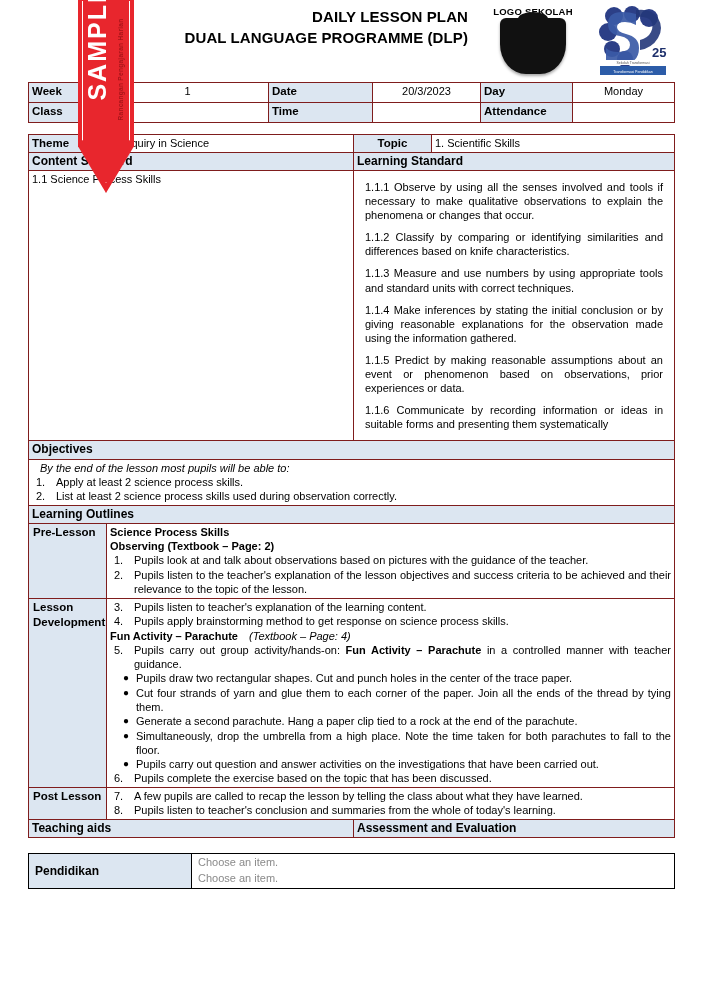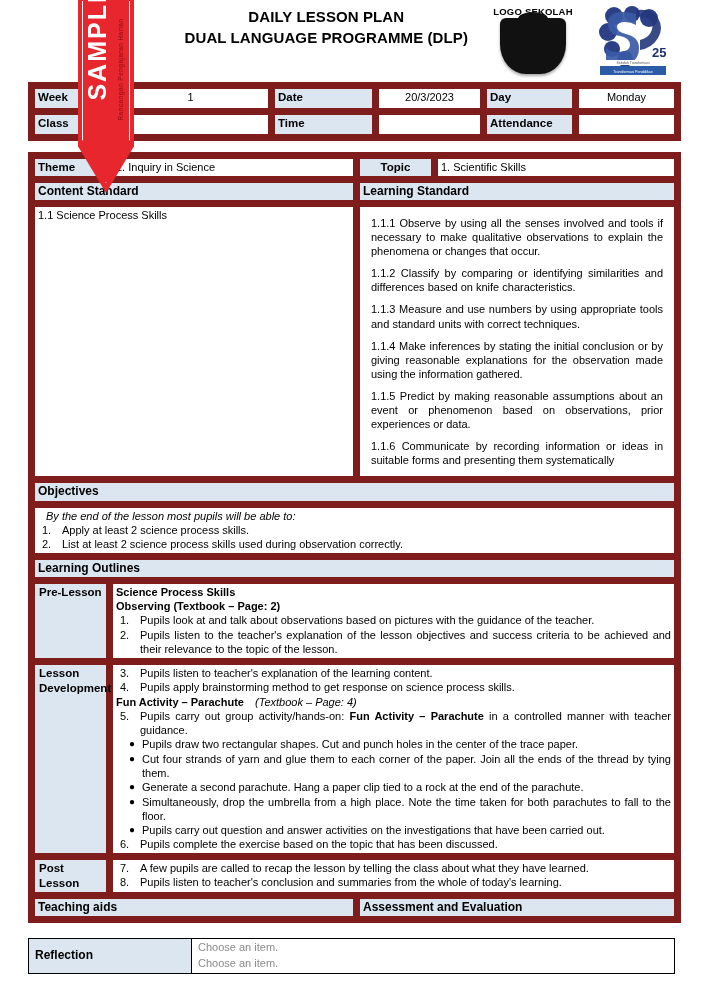--- a/index.html
+++ b/index.html
@@ -29,21 +29,21 @@
   .header {
     position: relative;
     height: 80px;
     display: flex;
     align-items: flex-start;
     justify-content: flex-end;
     padding-top: 4px;
     box-sizing: border-box;
   }
   .title-block {
-    text-align: center;
+    text-align: right;
     font-weight: bold;
     font-size: 15px;
     line-height: 1.42;
     letter-spacing: 0.1px;
     padding-right: 12px;
     margin-top: 2px;
   }
   .title-block div { white-space: nowrap; }
 
   .logo-col {
@@ -84,21 +84,21 @@
   }
   .crest svg { display: block; }
 
   
   table {
     border-collapse: collapse;
     width: 646px;
     table-layout: fixed;
   }
   td, th {
-    border: 7px solid #7f1d1d;
+    border: 1px solid #7f1d1d;
     padding: 1px 3px;
     vertical-align: top;
     font-size: 11px;
     line-height: 1.28;
     font-weight: normal;
     text-align: left;
   }
   .lbl {
     background: #dce6f1;
     font-weight: bold;
@@ -466,21 +466,21 @@
     </tbody>
   </table>
 
   <table class="t-reflect">
     <colgroup>
         <col style="width:163px">
         <col style="width:483px">
       </colgroup>
     <tbody>
       <tr>
-        <td class="lbl">Reflection</td>
+        <td class="lbl">Pendidikan</td>
         <td class="choose">
           <div>Choose an item.</div>
           <div>Choose an item.</div>
         </td>
       </tr>
     </tbody>
   </table>
 
   <div class="ribbon">
     <div class="ribbon-body"></div>

